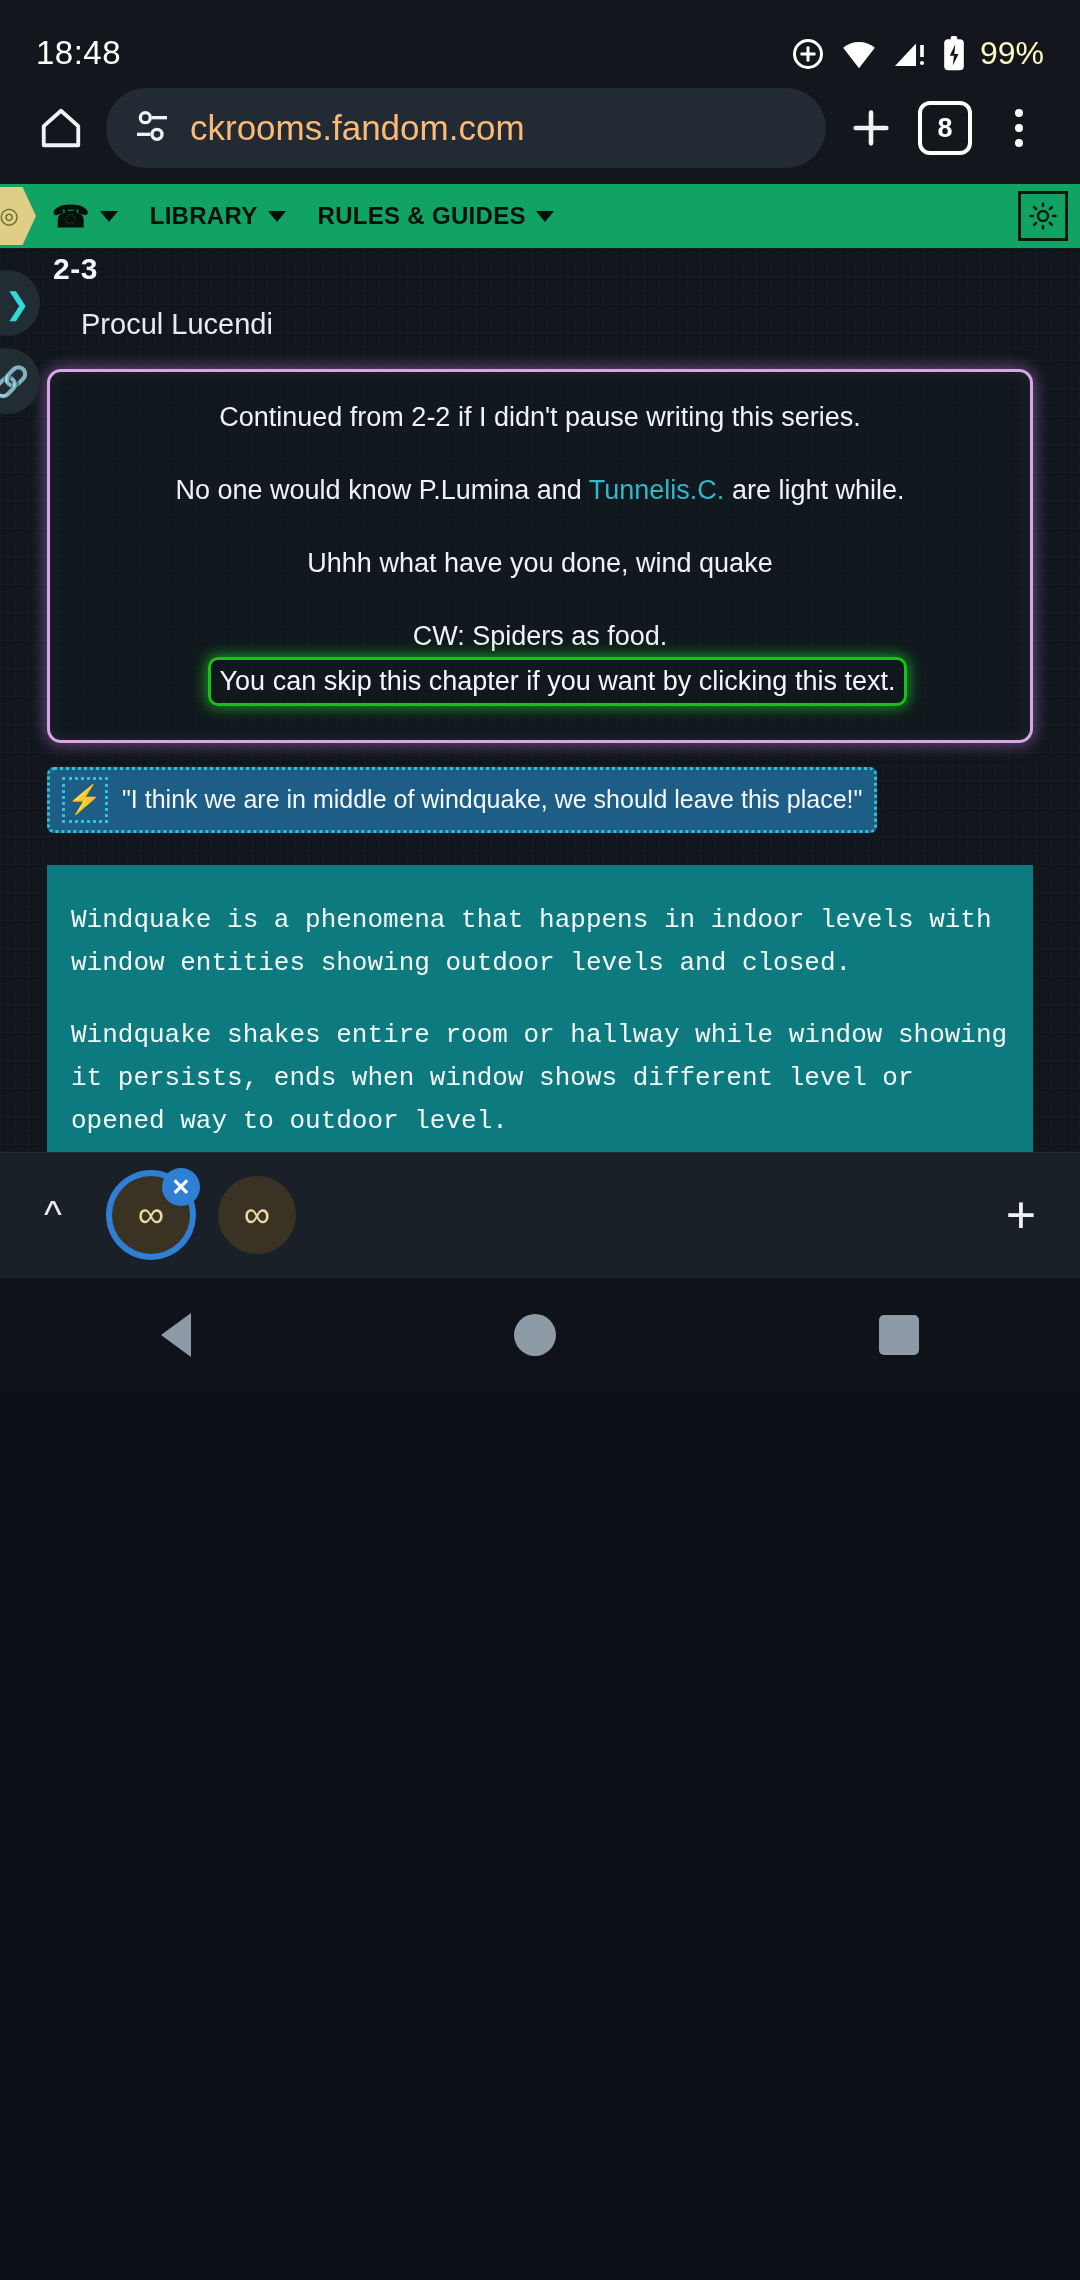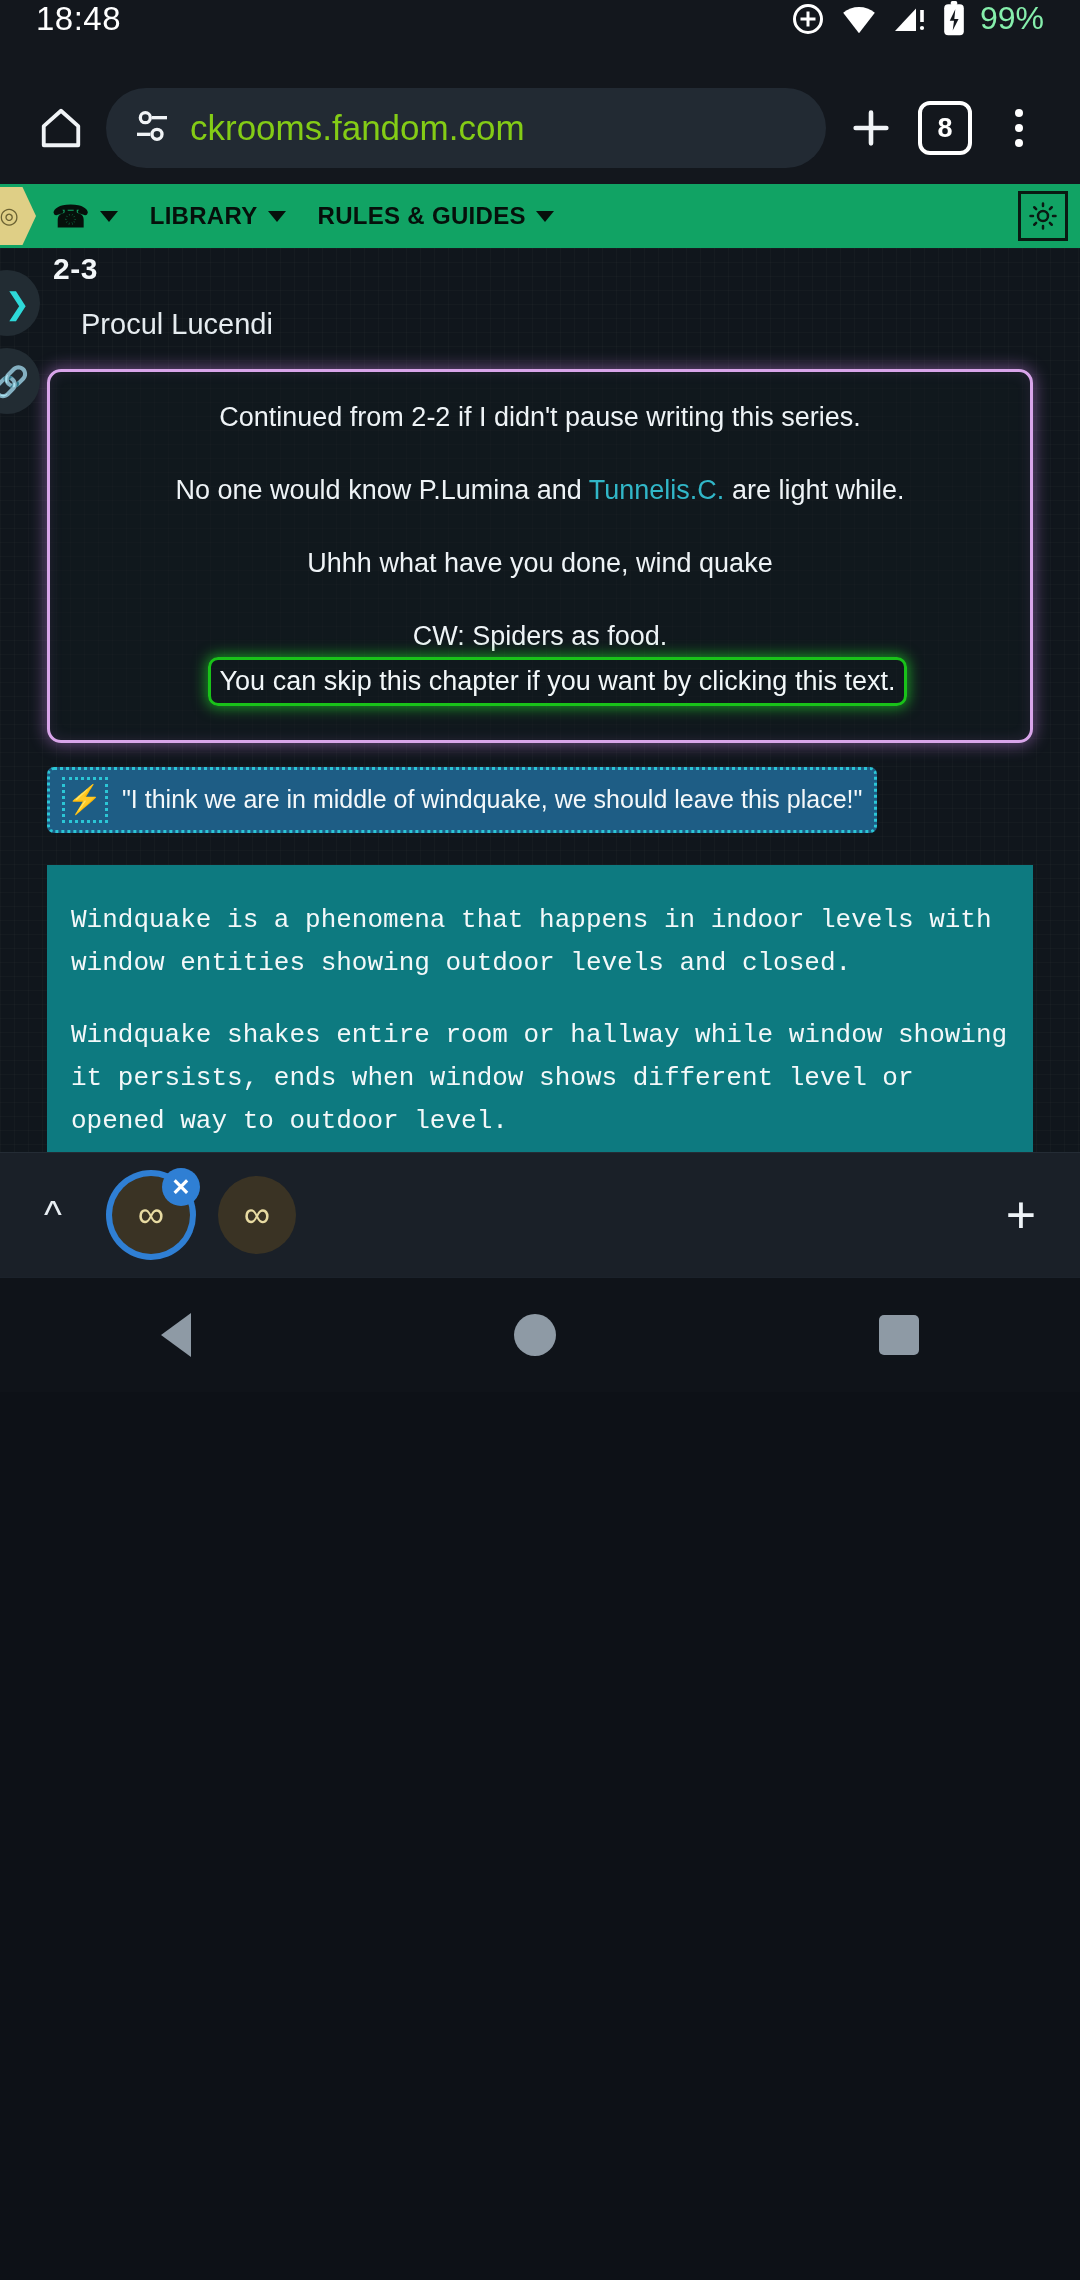--- a/index.html
+++ b/index.html
@@ -8,30 +8,30 @@
     background:#0d1117;
     font-family:"Liberation Sans", sans-serif;
     color:#e9eef2;
     overflow:hidden;
   }
 
   
   .statusbar {
     height:72px; width:100%;
     background:#13171d;
-    display:flex; align-items:flex-start;
+    display:flex; align-items:flex-end;
     padding:0 36px;
     position:relative;
   }
   .status-time { font-size:33px; font-weight:400; color:#fff; letter-spacing:.5px; }
   .status-right {
     margin-left:auto; display:flex; align-items:center; gap:14px;
   }
   .sicon { display:inline-flex; align-items:center; justify-content:center; }
-  .status-batt { font-size:32px; color:#86efac; font-weight:400; }
+  .status-batt { font-size:32px; color:#fef9c3; font-weight:400; }
 
   
   .toolbar {
     height:112px; width:100%;
     background:#13171d;
     display:flex; align-items:center;
     padding:0 26px;
     gap:4px;
   }
   .tb-btn {
@@ -44,21 +44,21 @@
     height:80px;
     background:#222a33;
     border-radius:40px;
     display:flex; align-items:center;
     padding:0 26px;
     gap:18px;
     margin:0 6px;
     min-width:0;
   }
   .omnibox-url {
-    font-size:35px; color:#84cc16; white-space:nowrap;
+    font-size:35px; color:#fdba74; white-space:nowrap;
     overflow:hidden; text-overflow:ellipsis;
   }
   .tabcount {
     width:54px; height:54px;
     border:4px solid #fff; border-radius:12px;
     display:flex; align-items:center; justify-content:center;
     font-size:27px; font-weight:700; color:#fff;
   }
   .kebab { display:flex; flex-direction:column; gap:7px; align-items:center; }
   .kebab i { width:8px; height:8px; border-radius:50%; background:#fff; display:block; }

